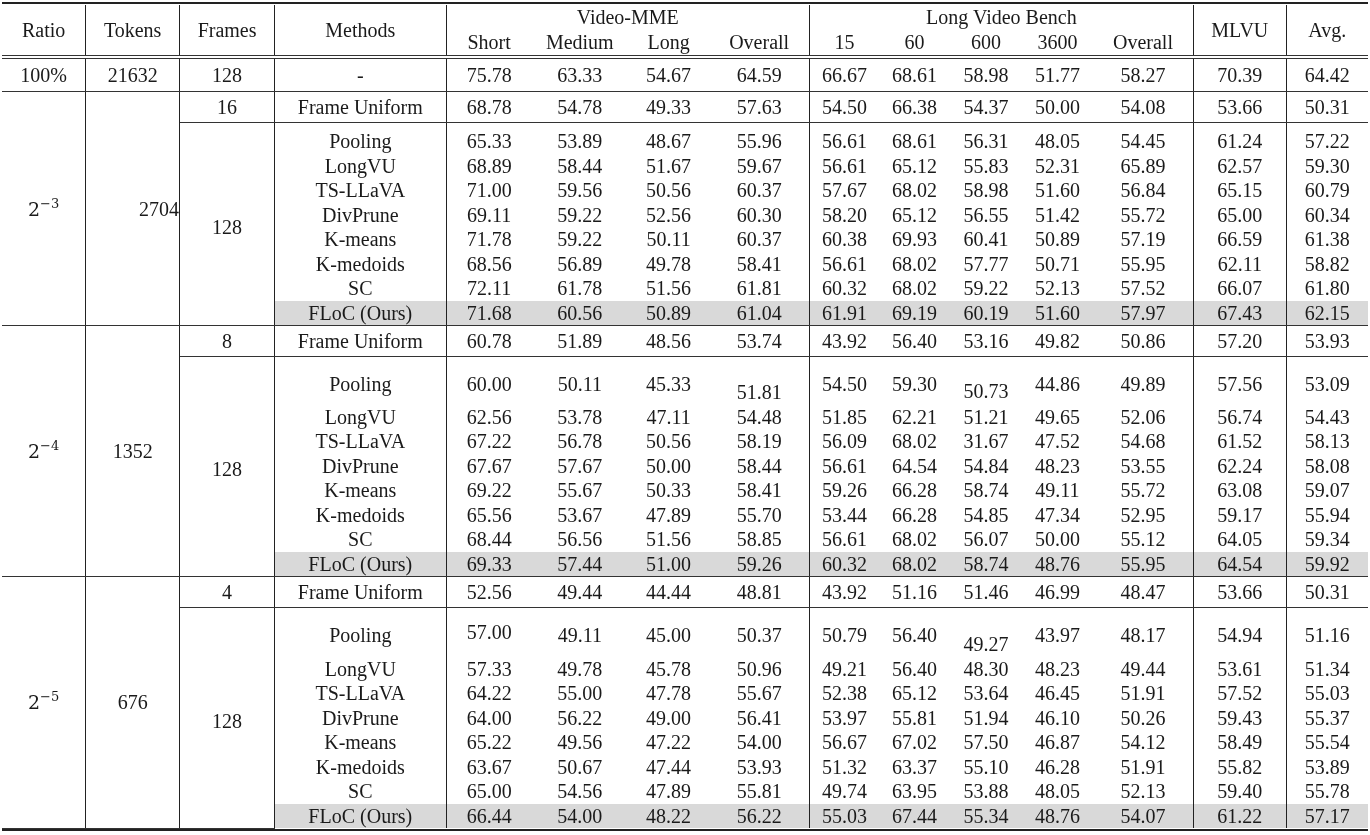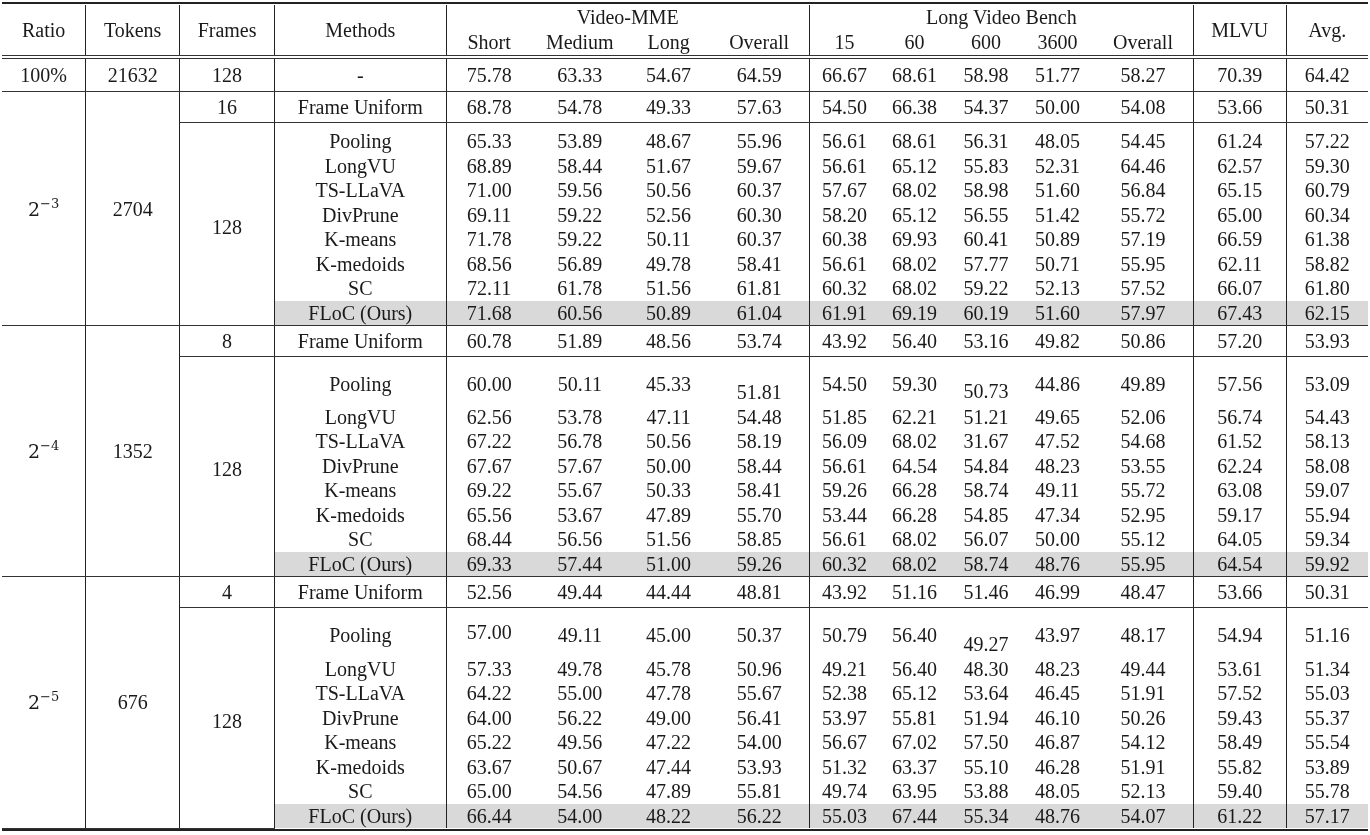--- a/index.html
+++ b/index.html
@@ -97,21 +97,21 @@
           <td style="border-bottom: 1px solid rgb(51, 51, 51);">66.67</td>
           <td style="border-bottom: 1px solid rgb(51, 51, 51);">68.61</td>
           <td style="border-bottom: 1px solid rgb(51, 51, 51);">58.98</td>
           <td style="border-bottom: 1px solid rgb(51, 51, 51);">51.77</td>
           <td class="vr" style="border-bottom: 1px solid rgb(51, 51, 51);">58.27</td>
           <td class="vr" style="border-bottom: 1px solid rgb(51, 51, 51);">70.39</td>
           <td style="border-bottom: 1px solid rgb(51, 51, 51);">64.42</td>
         </tr>
         <tr class="fu">
           <td class="vr ratio" rowspan="9" style="border-bottom: 1px solid rgb(51, 51, 51);"><span>2</span><sup>−3</sup></td>
-          <td class="vr" rowspan="9" style="border-bottom: 1px solid rgb(51, 51, 51);">2704</td>
+          <td class="vr" rowspan="9" style="border-bottom: 1px solid rgb(51, 51, 51); text-align: right;">2704</td>
           <td class="vr" style="border-bottom: 1px solid rgb(51, 51, 51);">16</td>
           <td class="vr" style="border-bottom: 1px solid rgb(51, 51, 51);">Frame Uniform</td>
           <td style="border-bottom: 1px solid rgb(51, 51, 51);">68.78</td>
           <td style="border-bottom: 1px solid rgb(51, 51, 51);">54.78</td>
           <td style="border-bottom: 1px solid rgb(51, 51, 51);">49.33</td>
           <td class="vr" style="border-bottom: 1px solid rgb(51, 51, 51);">57.63</td>
           <td style="border-bottom: 1px solid rgb(51, 51, 51);">54.50</td>
           <td style="border-bottom: 1px solid rgb(51, 51, 51);">66.38</td>
           <td style="border-bottom: 1px solid rgb(51, 51, 51);">54.37</td>
           <td style="border-bottom: 1px solid rgb(51, 51, 51);">50.00</td>
@@ -137,21 +137,21 @@
         <tr>
           <td class="vr">LongVU</td>
           <td>68.89</td>
           <td>58.44</td>
           <td>51.67</td>
           <td class="vr">59.67</td>
           <td>56.61</td>
           <td>65.12</td>
           <td>55.83</td>
           <td>52.31</td>
-          <td class="vr">64.46</td>
+          <td class="vr">65.89</td>
           <td class="vr">62.57</td>
           <td>59.30</td>
         </tr>
         <tr>
           <td class="vr">TS-LLaVA</td>
           <td>71.00</td>
           <td>59.56</td>
           <td>50.56</td>
           <td class="vr">60.37</td>
           <td>57.67</td>

